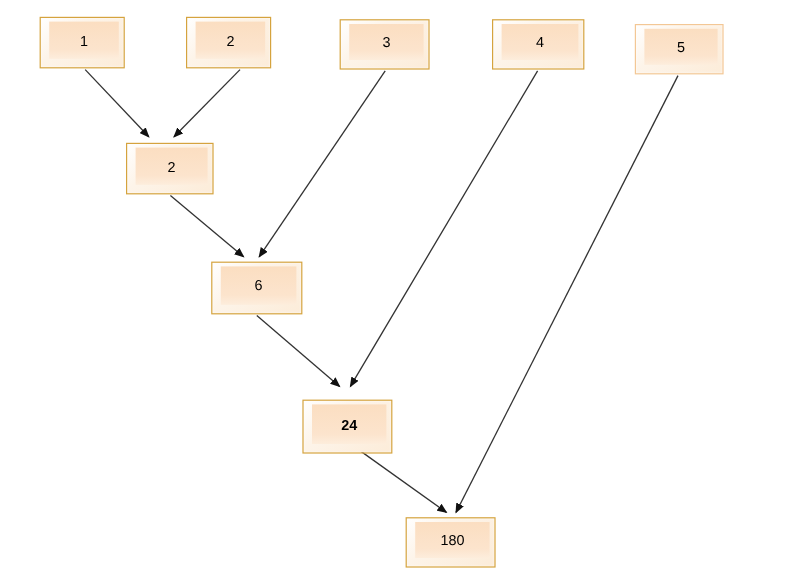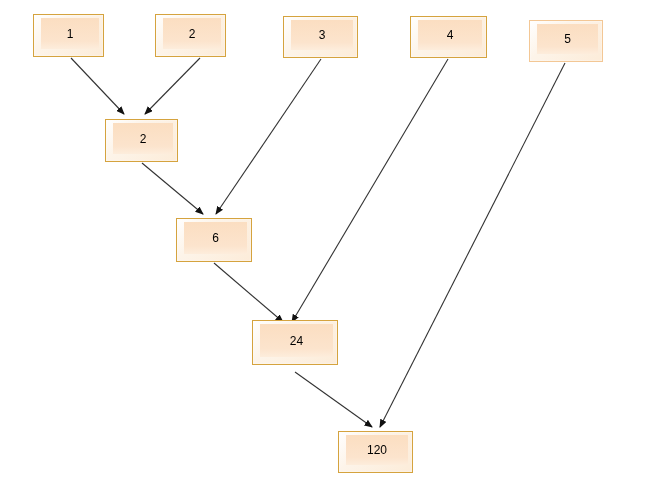--- a/index.html
+++ b/index.html
@@ -106,25 +106,25 @@
       <span class="node-label">2</span>
     </div>
   </div>
 
   <div class="node" style="left:176px; top:218px; width:76px; height:44px;">
     <div class="node-inner">
       <span class="node-label">6</span>
     </div>
   </div>
 
-  <div class="node" style="left:252px; top:320px; width:86px; height:45px;">
+  <div class="node" style="left:252px; top:333px; width:75px; height:45px;font-weight:bold;">
     <div class="node-inner">
       <span class="node-label">24</span>
     </div>
   </div>
 
   <div class="node" style="left:338px; top:431px; width:75px; height:42px;">
     <div class="node-inner">
-      <span class="node-label">120</span>
+      <span class="node-label">180</span>
     </div>
   </div>
 
 </div>
 
 </body></html>

